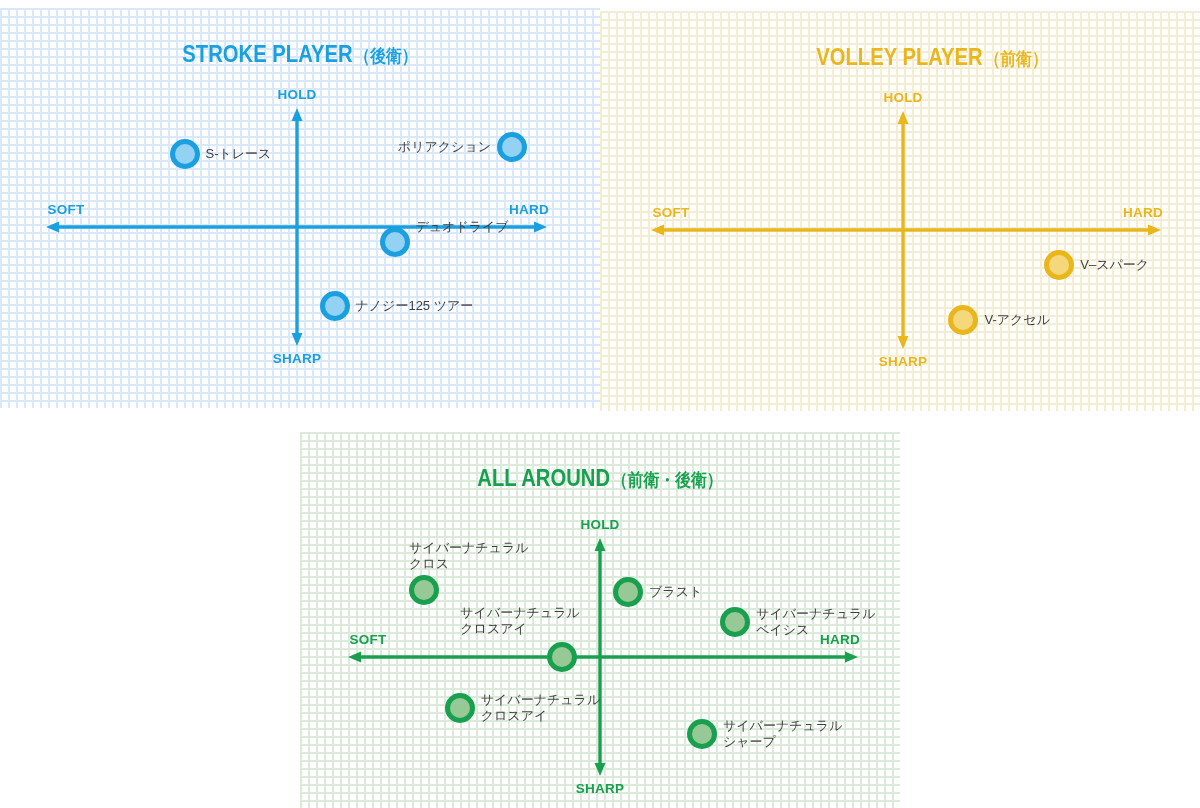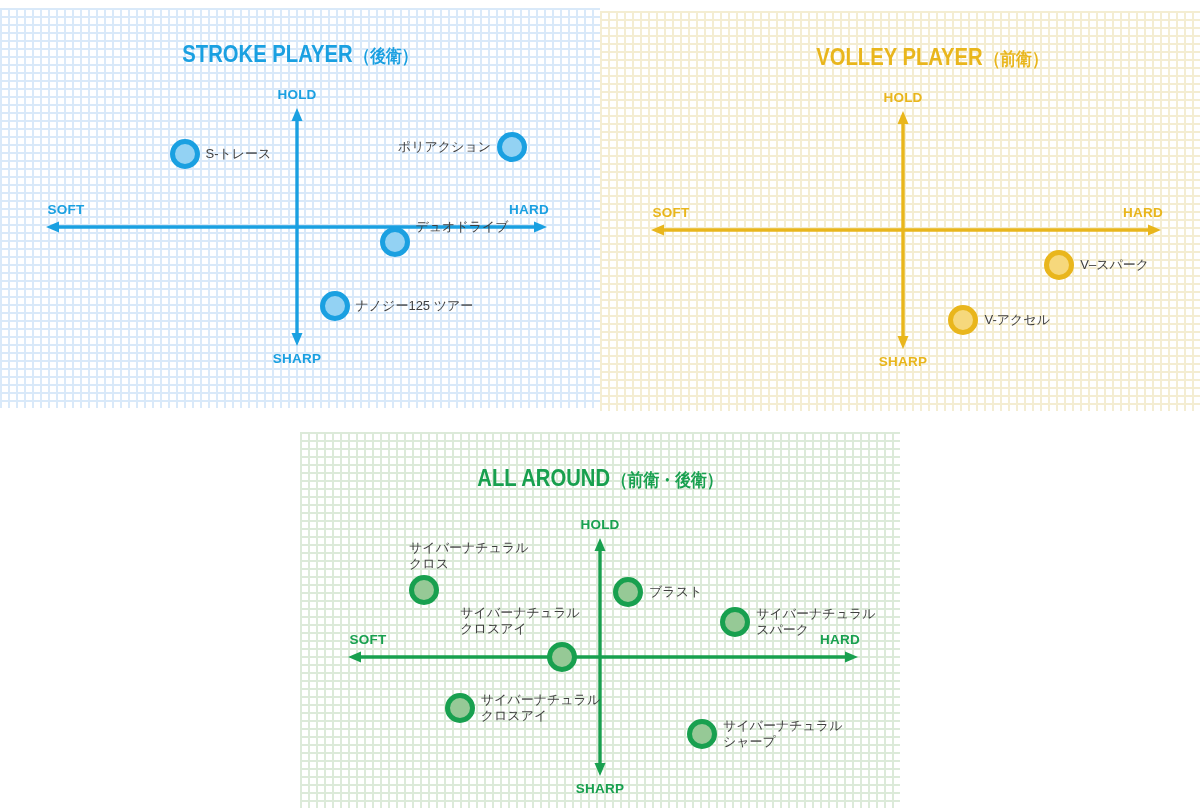--- a/index.html
+++ b/index.html
@@ -149,21 +149,21 @@
       <div>サイバーナチュラル</div>
       <div>クロス</div>
     </div>
     <div class="pt-circle" style="left: 328.05px; top: 159.55px;"></div>
     <div class="pt-label" style="left: 349.05px; top: 151.55px;">
       <div>ブラスト</div>
     </div>
     <div class="pt-circle" style="left: 435.15px; top: 190.49px;"></div>
     <div class="pt-label" style="left: 456.15px; top: 174.49px;">
       <div>サイバーナチュラル</div>
-      <div>スパーク</div>
+      <div>ベイシス</div>
     </div>
     <div class="pt-circle" style="left: 261.75px; top: 225px;"></div>
     <div class="pt-label align-right" style="right: 320.25px; top: 173px;">
       <div>サイバーナチュラル</div>
       <div>クロスアイ</div>
     </div>
     <div class="pt-circle" style="left: 159.75px; top: 276.17px;"></div>
     <div class="pt-label" style="left: 180.75px; top: 260.17px;">
       <div>サイバーナチュラル</div>
       <div>クロスアイ</div>

